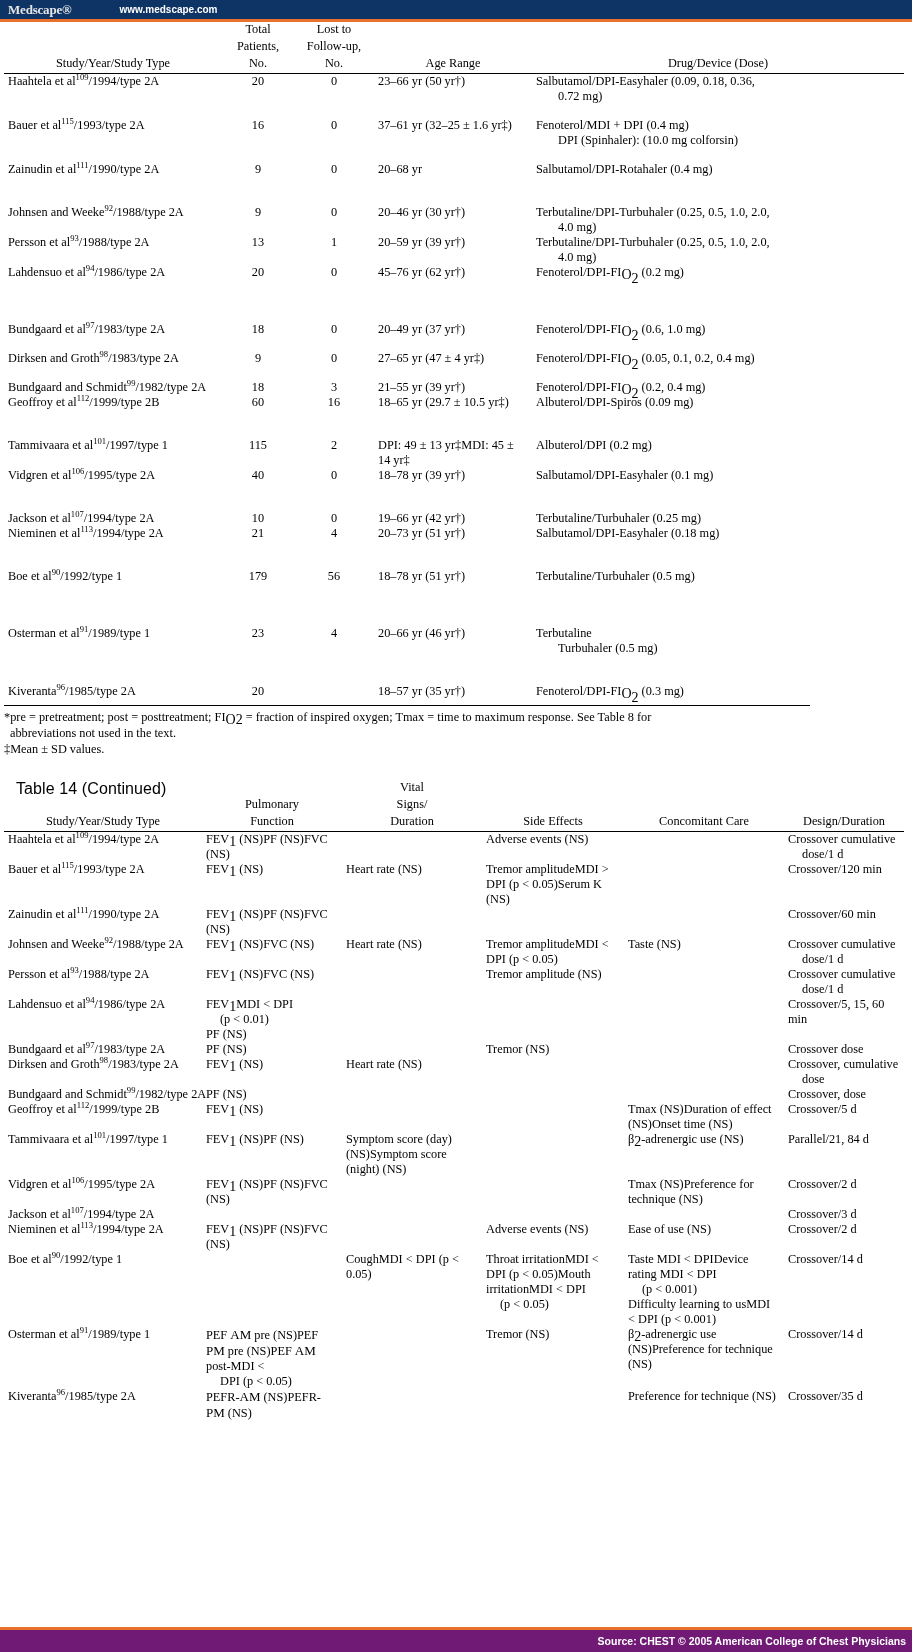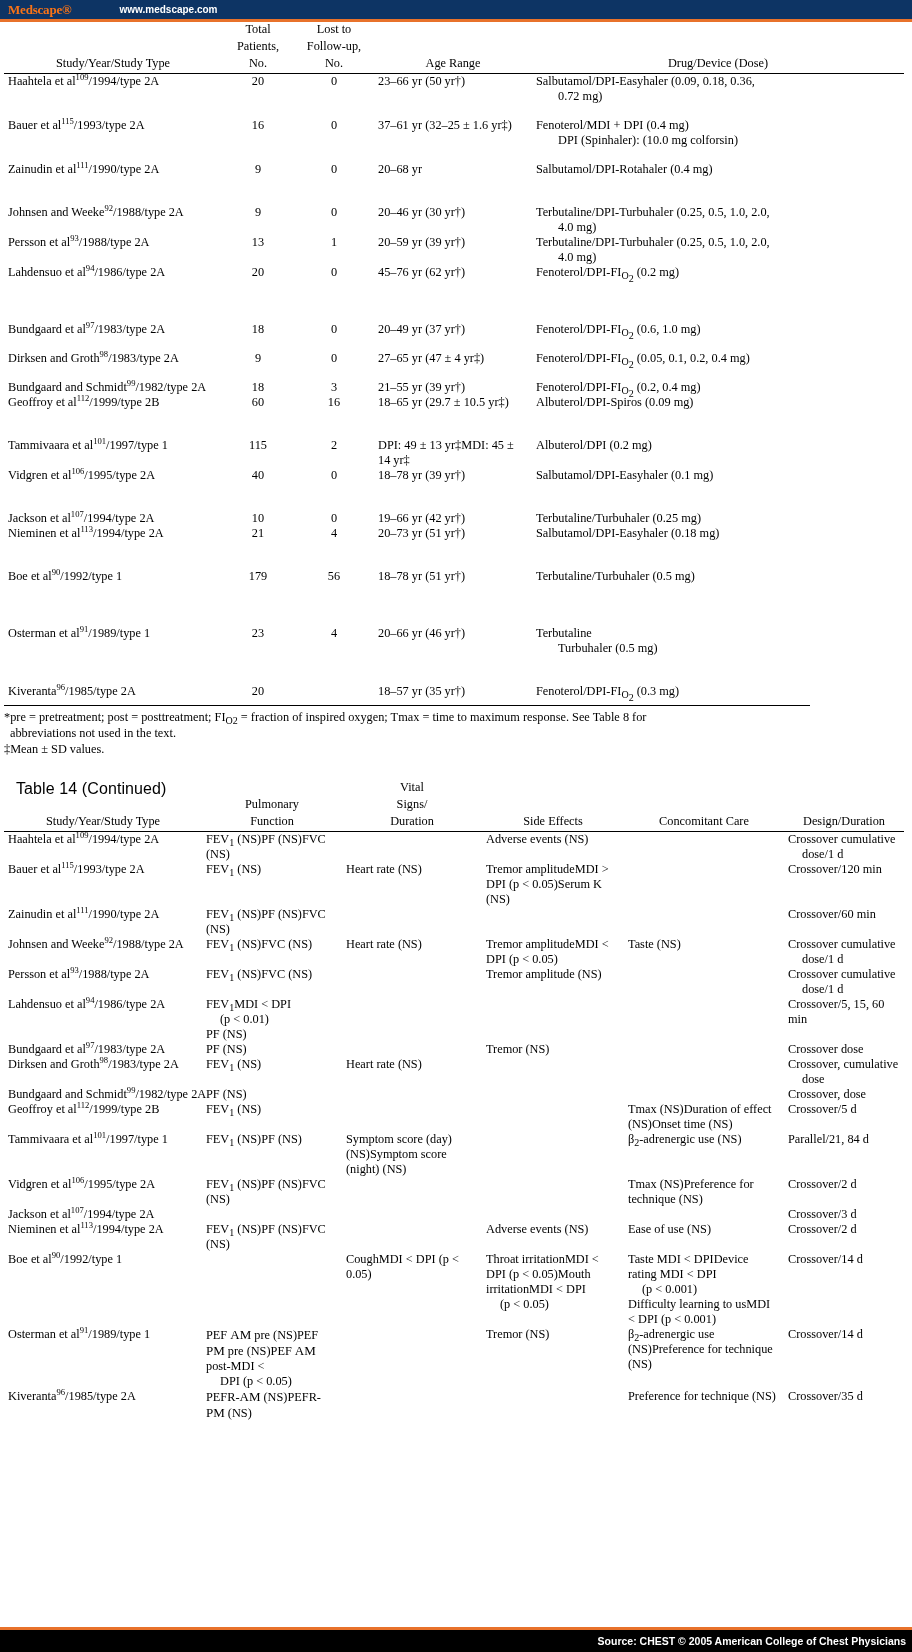--- a/index.html
+++ b/index.html
@@ -21,21 +21,21 @@
     position: absolute;
     top: 0; left: 0;
     width: 912px;
     height: 19px;
     background: #0d3464;
     display: flex;
     align-items: center;
   }
   .ms-logo {
     font-family: "Liberation Serif", serif;
-    color: #f97316;
+    color: #e5e5e5;
     font-weight: bold;
     font-size: 13px;
     letter-spacing: -0.2px;
     padding-left: 8px;
     line-height: 19px;
   }
   .ms-url {
     font-family: "Liberation Sans", sans-serif;
     color: #ffffff;
     font-weight: bold;
@@ -55,21 +55,21 @@
   .ms-footer-rule {
     position: absolute;
     bottom: 22px; left: 0;
     width: 912px; height: 3px;
     background: #e8722b;
   }
   .ms-footer {
     position: absolute;
     bottom: 0; left: 0;
     width: 912px; height: 22px;
-    background: #000000;
+    background: #701a75;
     display: flex;
     align-items: center;
     justify-content: flex-end;
   }
   .ms-footer-text {
     font-family: "Liberation Sans", sans-serif;
     color: #ffffff;
     font-weight: bold;
     font-size: 10.5px;
     padding-right: 6px;
@@ -128,21 +128,21 @@
   }
 
   
   .ml { display: block; }
   .ml .ind1 { display: block; padding-left: 22px; }
   .ml .ind2 { display: block; padding-left: 14px; }
 
   .spacer-row td { height: 14px; }
 
   sup { font-size: 8.6px; vertical-align: super; line-height: 0; }
-  sub { font-size: 10px; vertical-align: sub; line-height: 0; }
+  sub { font-size: 14px; vertical-align: sub; line-height: 0; }
   .sc { font-size: 13px; }
 
   
   .footnotes {
     margin: 6px 4px 0 4px;
     width: 880px;
     font-size: 12.3px;
     line-height: 1.32;
   }
   .fn-rule {

